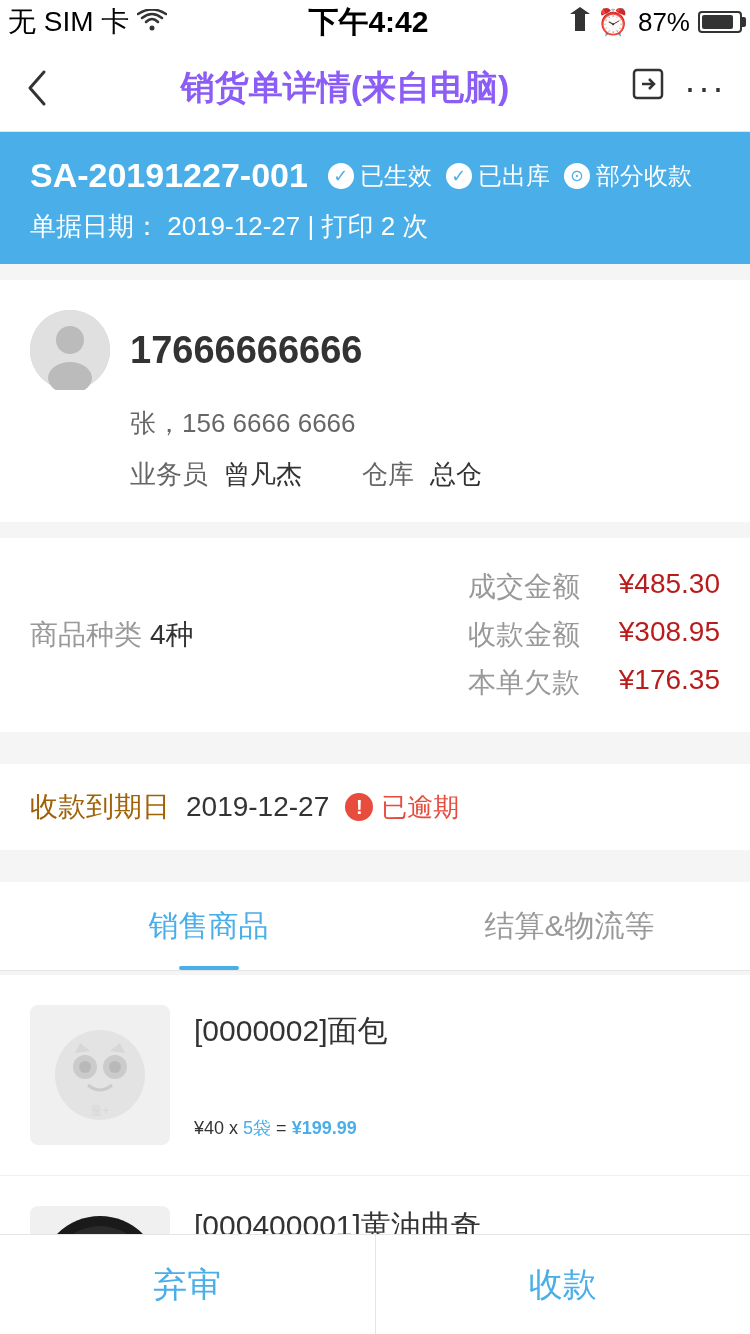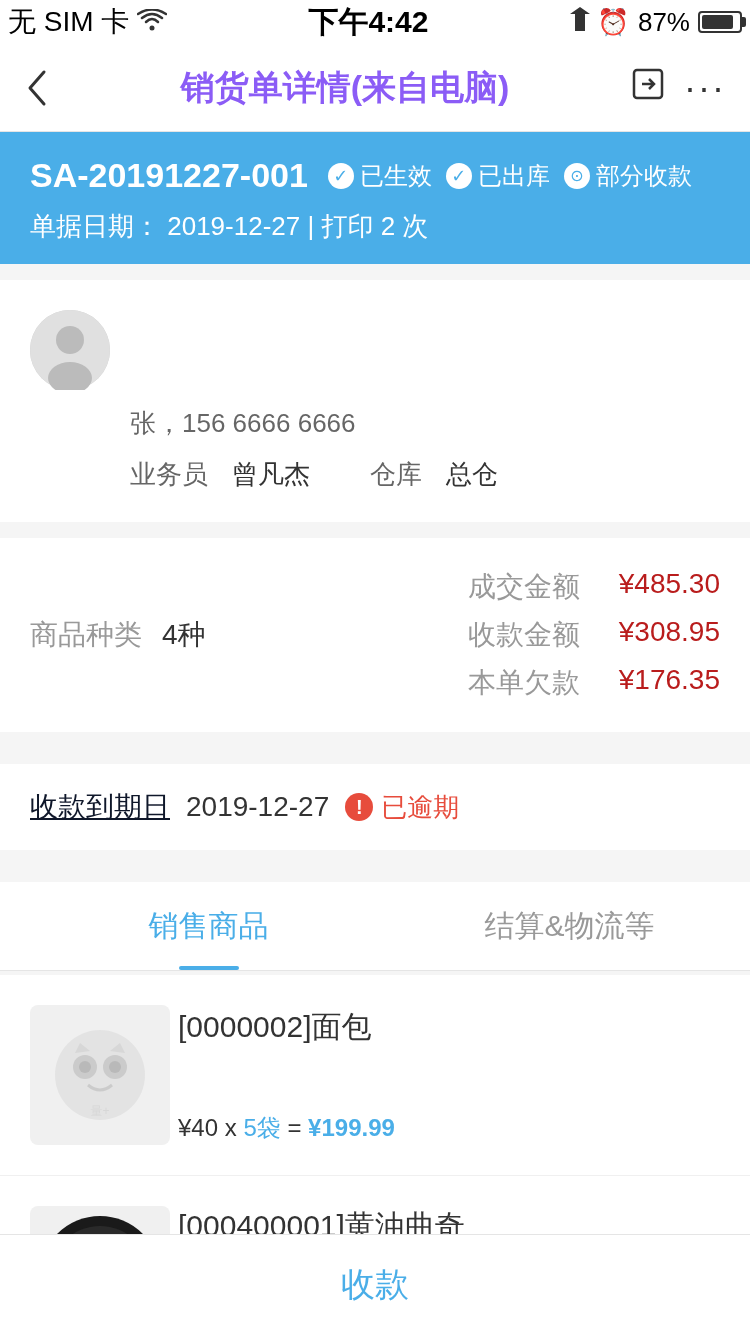--- a/index.html
+++ b/index.html
@@ -188,21 +188,21 @@
     }
     .customer-meta {
       display: flex;
       font-size: 26px;
       color: #333;
       padding-left: 100px;
       gap: 60px;
     }
     .meta-item {
       display: flex;
-      gap: 24px;
+      gap: 16px;
     }
     .meta-label {
       color: #666;
     }
     .meta-value {
       color: #333;
     }
     .section-divider {
       height: 16px;
       background: #f5f5f5;
@@ -215,21 +215,21 @@
       margin-top: 0;
     }
     .summary-row {
       display: flex;
       justify-content: space-between;
       align-items: center;
     }
     .summary-left {
       display: flex;
       align-items: center;
-      gap: 20px;
+      gap: 8px;
       font-size: 28px;
       color: #333;
     }
     .summary-label {
       color: #999;
     }
     .summary-count {
       color: #333;
       font-size: 28px;
     }
@@ -260,22 +260,21 @@
       background: #fff;
       padding: 24px 30px;
       margin-top: 16px;
       display: flex;
       align-items: center;
       gap: 16px;
       font-size: 28px;
       color: #333;
     }
     .due-label {
-      color: #0f172a;
-      text-decoration: underline;
+      color: #a16207;
     }
     .due-date {
       color: #333;
     }
     .overdue-badge {
       display: flex;
       align-items: center;
       gap: 8px;
       background: #fff;
       color: #e74c3c;
@@ -332,21 +331,21 @@
     }
 
     
     .products-section {
       background: #fff;
       margin-top: 4px;
     }
     .product-item {
       display: flex;
       padding: 30px;
-      gap: 8px;
+      gap: 24px;
       border-bottom: 1px solid #f0f0f0;
     }
     .product-image {
       width: 140px;
       height: 140px;
       border-radius: 8px;
       background: #f0f0f0;
       flex-shrink: 0;
       display: flex;
       align-items: center;
@@ -367,21 +366,21 @@
     .product-sku {
       font-size: 24px;
       color: #999;
       background: #f5f5f5;
       display: inline-block;
       padding: 4px 14px;
       border-radius: 4px;
       margin-bottom: 16px;
     }
     .product-price {
-      font-size: 24px;
+      font-size: 18px;
       color: #333;
       margin-top: 48px;
     }
     .product-price .qty {
       color: #4AAEE8;
     }
     .product-price .total {
       color: #4AAEE8;
       font-weight: 600;
     }
@@ -491,20 +490,21 @@
 
 <div class="customer-section">
   <div class="customer-row">
     <div class="avatar">
       <svg width="80" height="80" viewBox="0 0 80 80">
         <circle cx="40" cy="40" r="40" fill="#e0e0e0"></circle>
         <circle cx="40" cy="30" r="14" fill="#bbb"></circle>
         <ellipse cx="40" cy="68" rx="22" ry="16" fill="#bbb"></ellipse>
       </svg>
     </div>
+    <span class="customer-phone">17666666666</span>
   </div>
   <div class="customer-info">张，156 6666 6666</div>
   <div class="customer-meta">
     <div class="meta-item">
       <span class="meta-label">业务员</span>
       <span class="meta-value">曾凡杰</span>
     </div>
     <div class="meta-item">
       <span class="meta-label">仓库</span>
       <span class="meta-value">总仓</span>
@@ -616,14 +616,15 @@
         <span> x </span>
         <span class="qty">0.36个</span>
         <span> = </span>
         <span class="total">¥8.28</span>
       </div>
     </div>
   </div>
 </div>
 
 <div class="bottom-bar">
+  <div class="bottom-btn cancel">弃审</div>
   <div class="bottom-btn confirm">收款</div>
 </div>
 
 </body></html>

